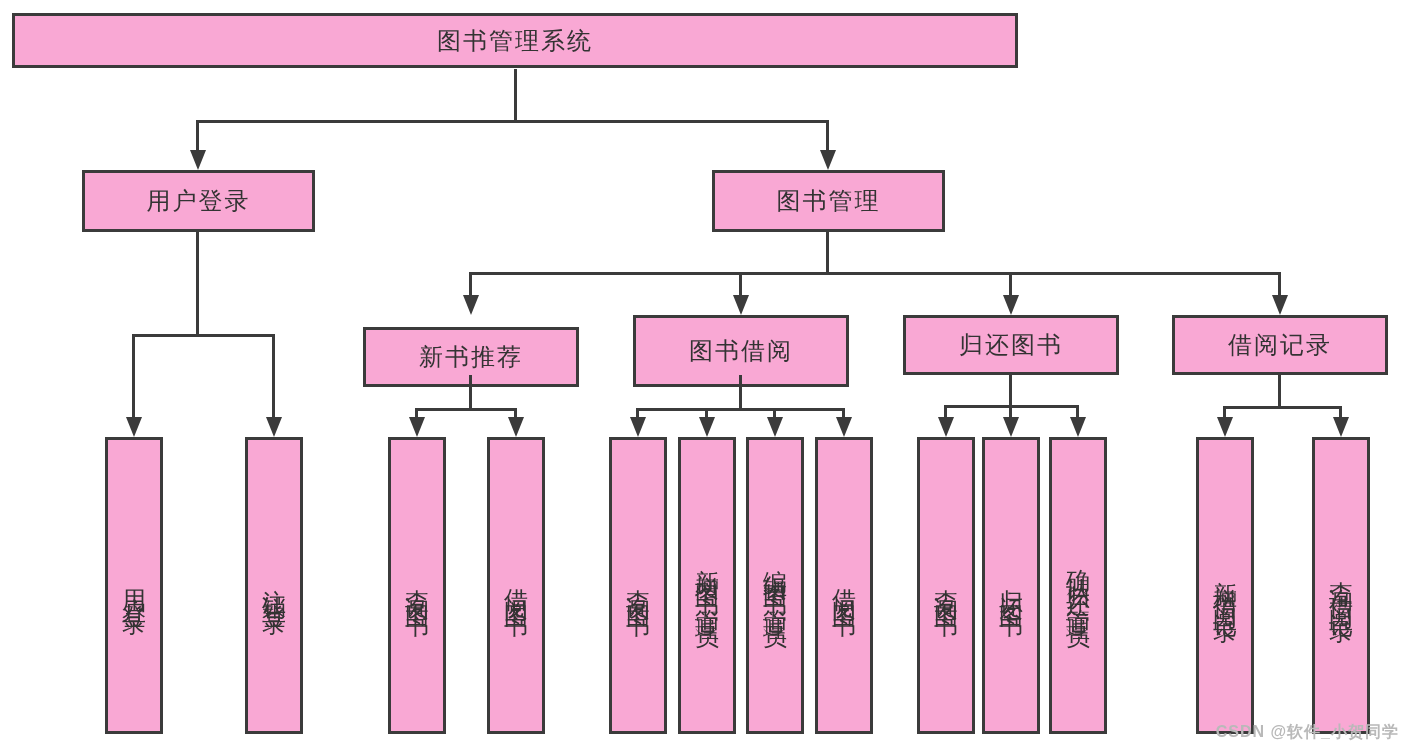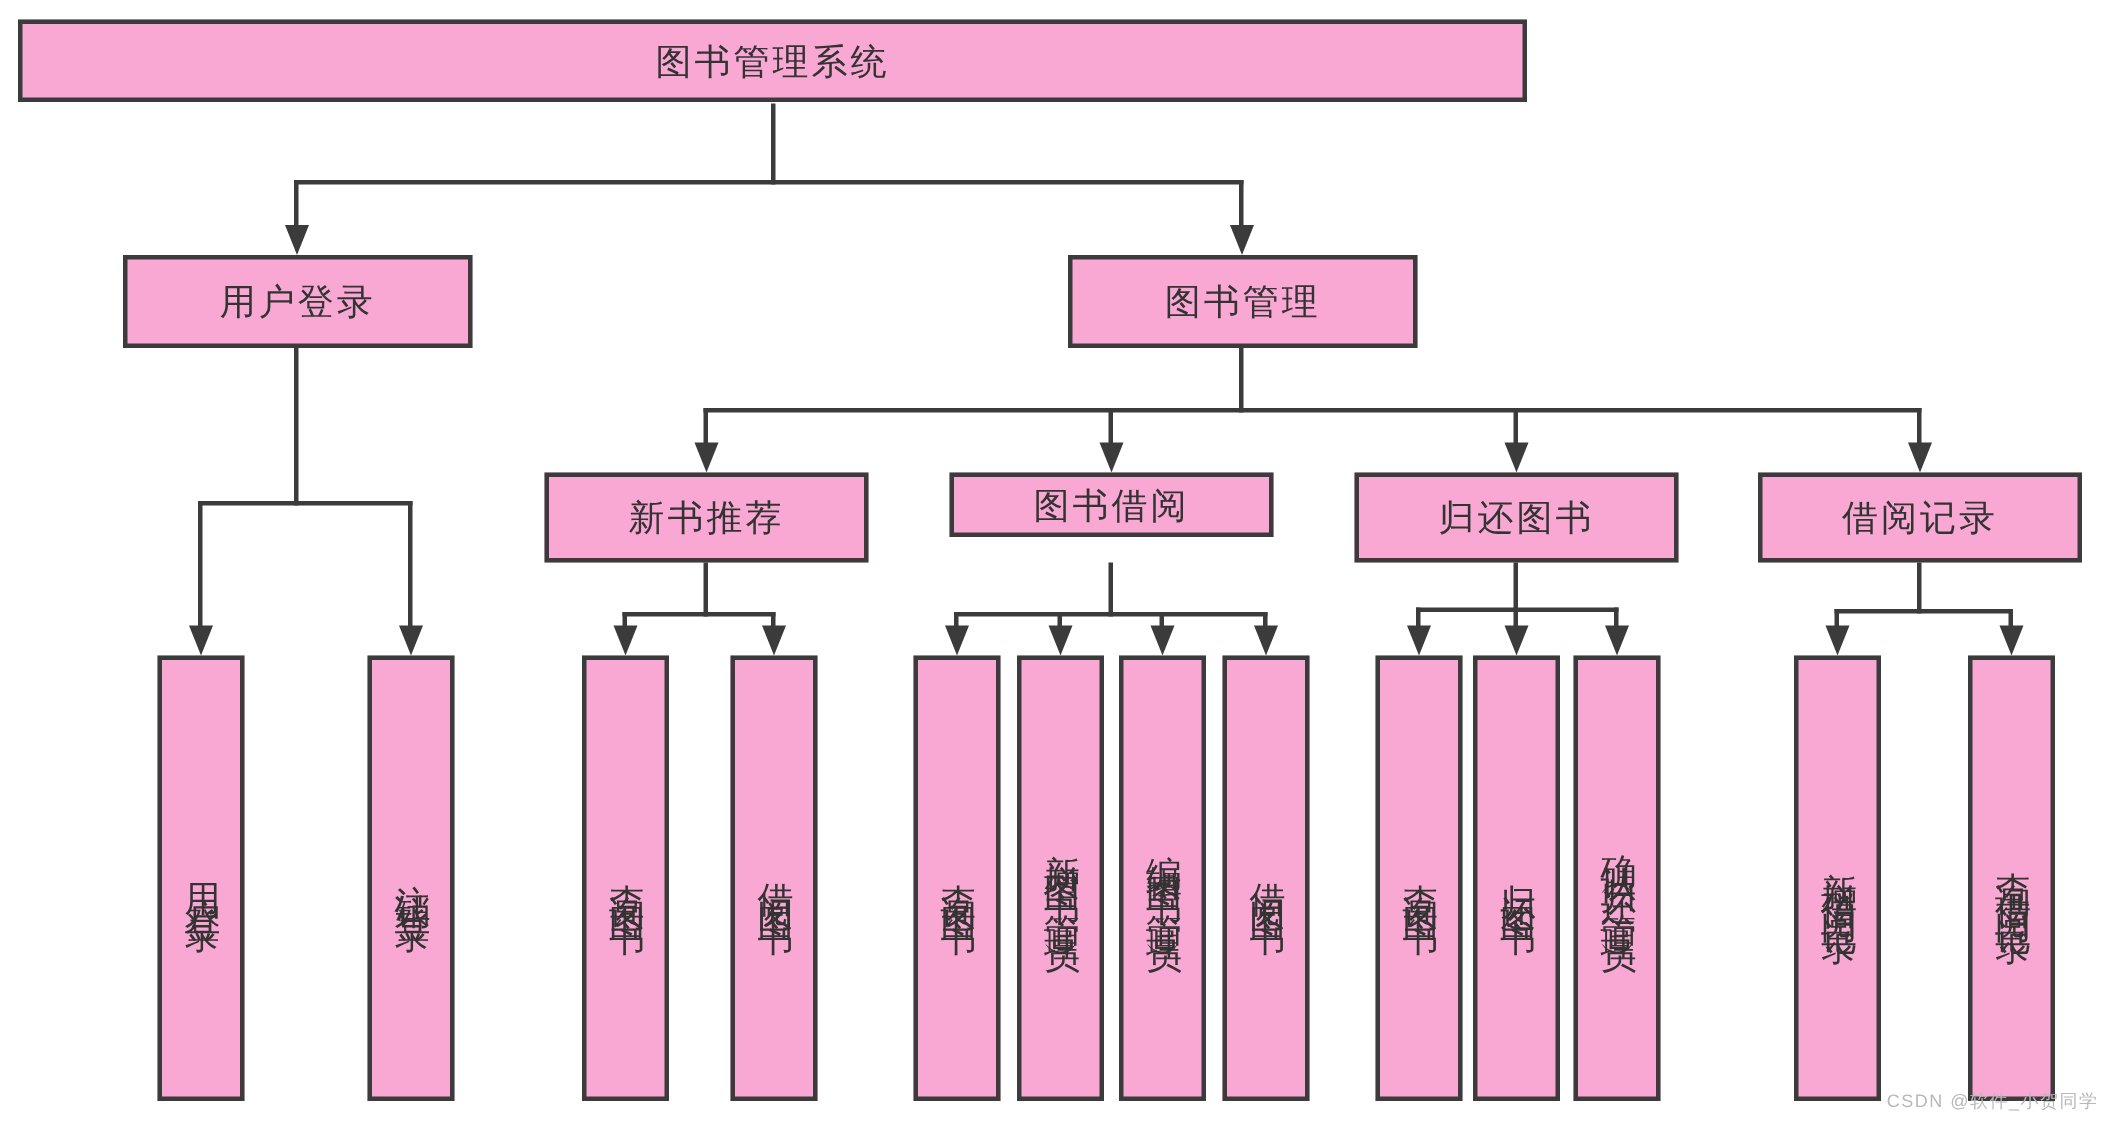--- a/index.html
+++ b/index.html
@@ -42,25 +42,26 @@
     position: absolute;
     width: 0; height: 0;
     border-left: 8px solid transparent;
     border-right: 8px solid transparent;
     border-top: 20px solid #3b3b3b;
   }
   .watermark {
     position: absolute;
     right: 6px;
     bottom: 4px;
-    font-size: 12px;
+    font-size: 16px;
     color: #b9b9b9;
     letter-spacing: 1px;
     white-space: nowrap;
     z-index: 10;
+    font-weight: bold;
   }
 </style>
 </head>
 <body>
 
 <div class="canvas">
 
   <div class="box" style="left:12px; top:13px; width:1006px; height:55px;">
     <span class="hlabel">图书管理系统</span>
   </div>
@@ -90,24 +91,24 @@
   <div class="hline" style="left:469px; top:272px; width:812px;"></div>
   <div class="vline" style="left:469px; top:272px; height:25px;"></div>
   <div class="tri" style="left:463px; top:295px;"></div>
   <div class="vline" style="left:739px; top:272px; height:25px;"></div>
   <div class="tri" style="left:733px; top:295px;"></div>
   <div class="vline" style="left:1009px; top:272px; height:25px;"></div>
   <div class="tri" style="left:1003px; top:295px;"></div>
   <div class="vline" style="left:1278px; top:272px; height:25px;"></div>
   <div class="tri" style="left:1272px; top:295px;"></div>
 
-  <div class="box" style="left:363px; top:315px; width:216px; height:60px;">
+  <div class="box" style="left:363px; top:327px; width:216px; height:60px;">
     <span class="hlabel">新书推荐</span>
   </div>
-  <div class="box" style="left:633px; top:315px; width:216px; height:43px;">
+  <div class="box" style="left:633px; top:315px; width:216px; height:72px;">
     <span class="hlabel">图书借阅</span>
   </div>
   <div class="box" style="left:903px; top:315px; width:216px; height:60px;">
     <span class="hlabel">归还图书</span>
   </div>
   <div class="box" style="left:1172px; top:315px; width:216px; height:60px;">
     <span class="hlabel">借阅记录</span>
   </div>
 
   <div class="vline" style="left:469px; top:375px; height:36px;"></div>

